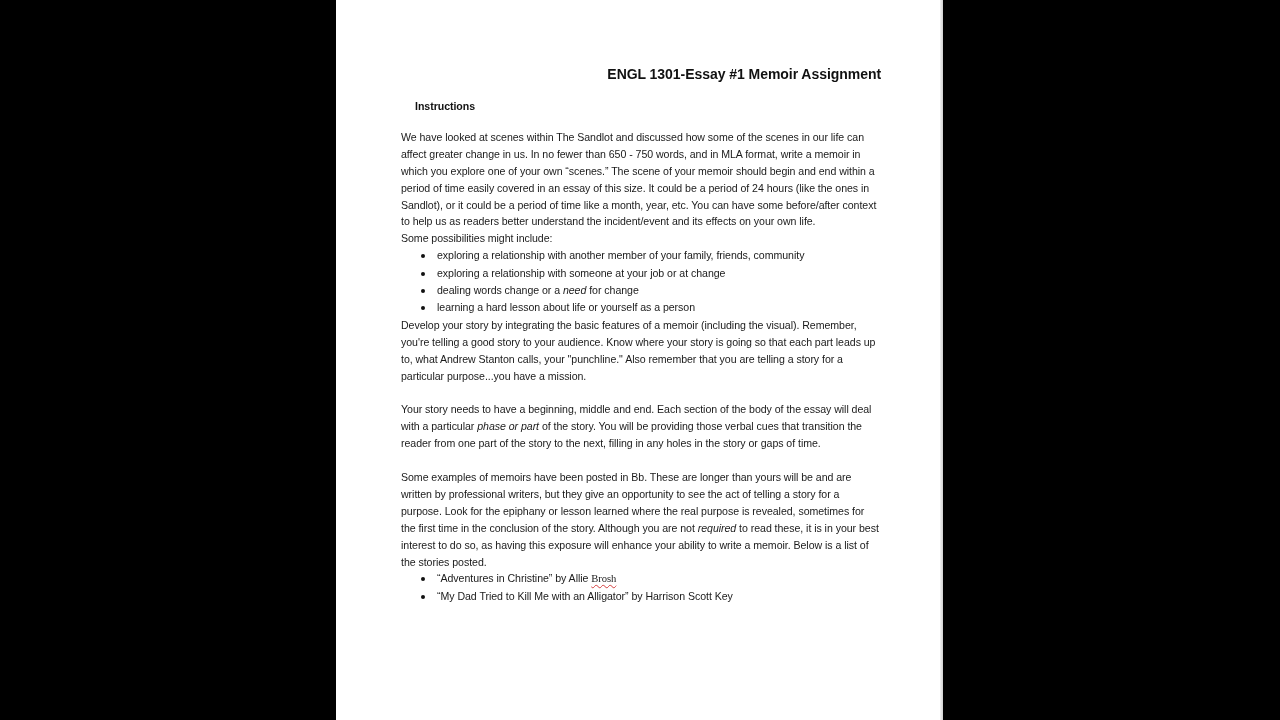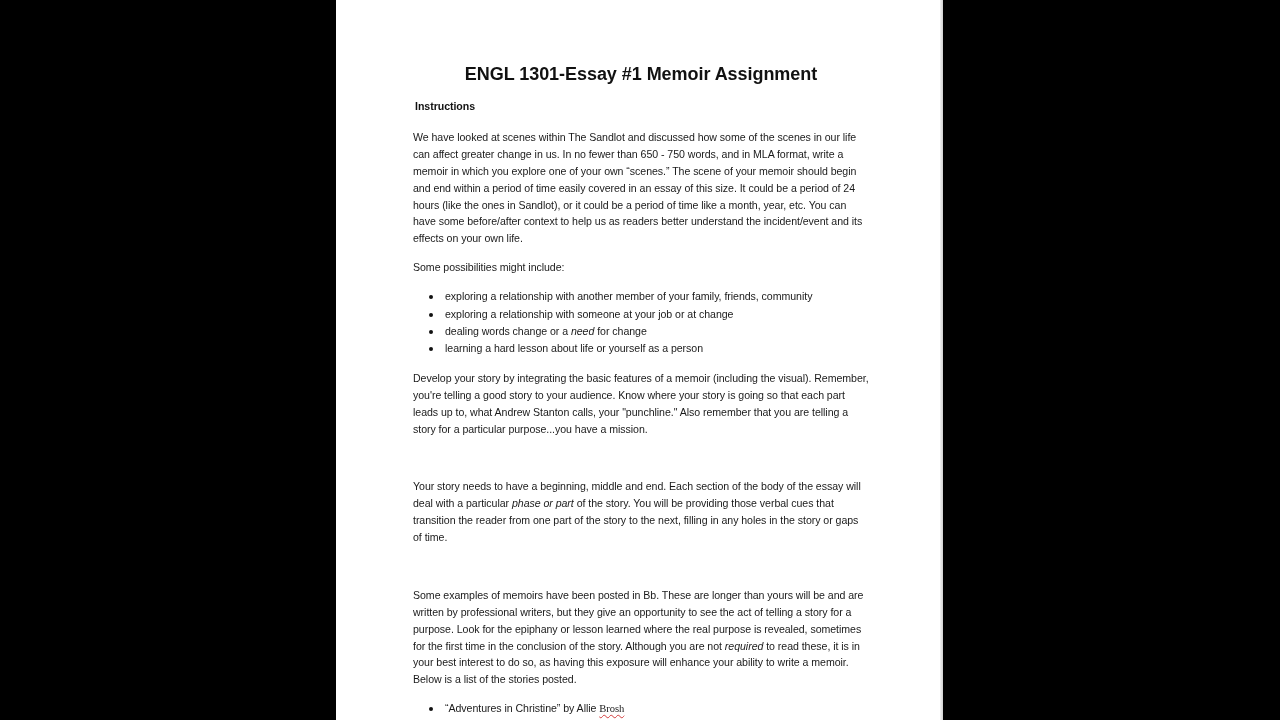--- a/index.html
+++ b/index.html
@@ -38,42 +38,42 @@
       left: 65px;
       top: 64px;
       width: 480px;
       font-family: "Liberation Sans", sans-serif;
       font-size: 10.6px;
       line-height: 16.9px;
       color: #1a1a1a;
       letter-spacing: -0.05px;
     }
     .title {
-      text-align: center;
+      text-align: right;
       font-weight: bold;
-      font-size: 18px;
+      font-size: 14px;
       line-height: 20px;
       margin: 0 0 9px 0;
       padding-left: 0;
       color: #111111;
     }
     .heading {
       font-weight: bold;
       margin: 14px;
       color: #111111;
     }
     p {
-      margin: 12px;
+      margin: 0;
     }
     .blank {
       height: 16.9px;
     }
     ul {
       list-style: none;
-      margin: 8px;
+      margin: 0;
       padding: 0;
     }
     li {
       position: relative;
       padding-left: 36px;
       line-height: 17.4px;
     }
     li::before {
       content: "";
       position: absolute;

